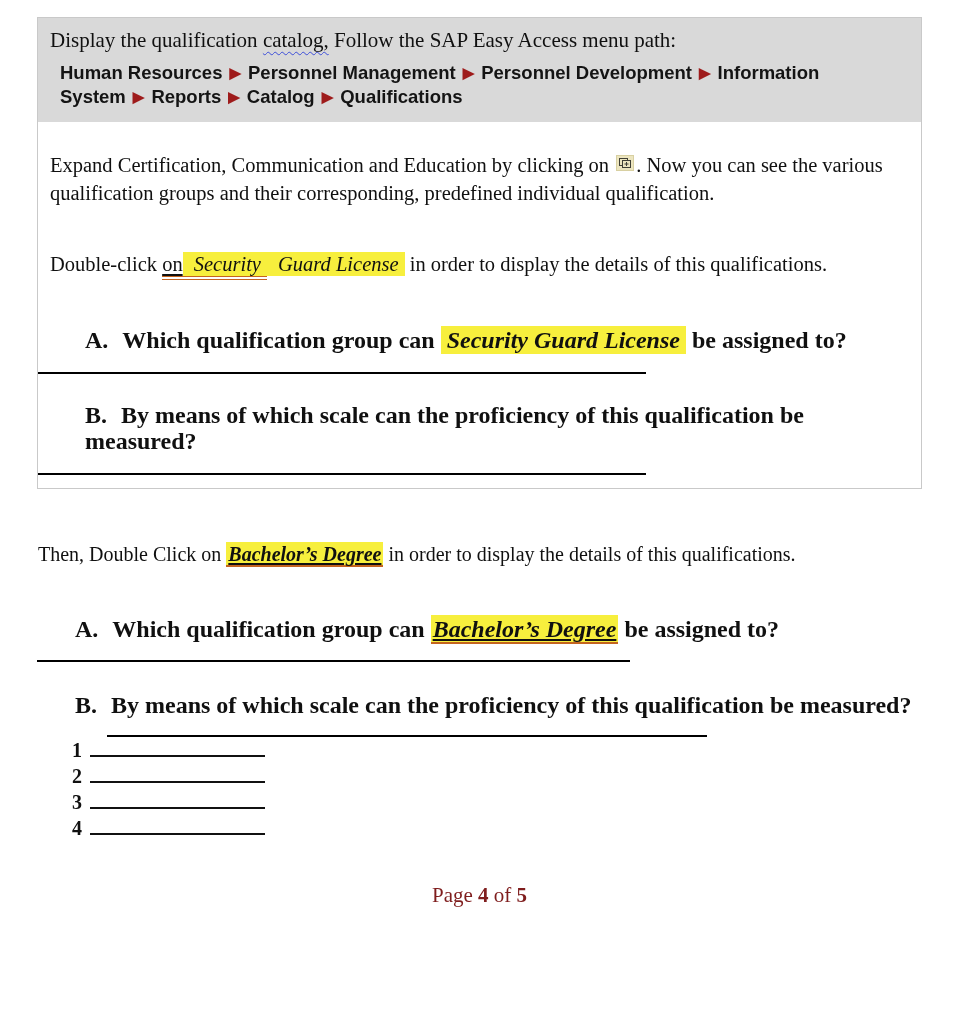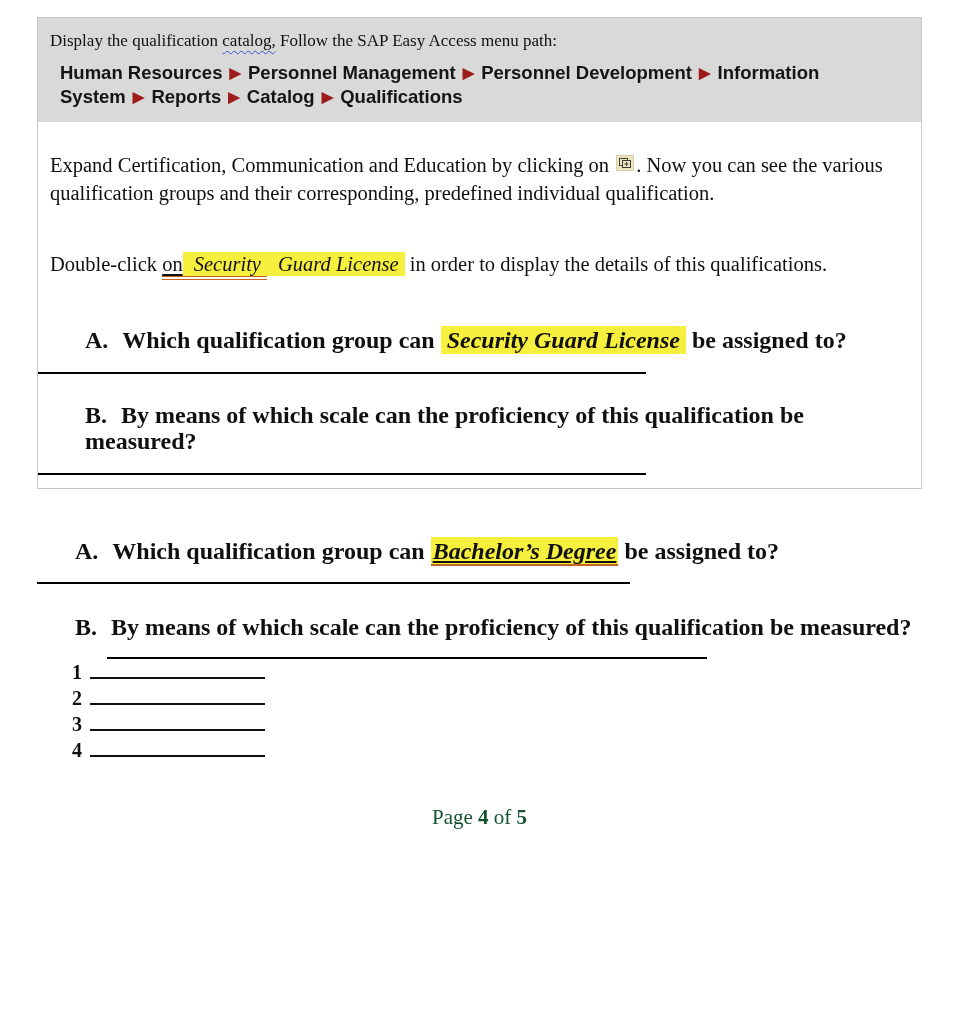--- a/index.html
+++ b/index.html
@@ -11,21 +11,21 @@
     background: #ffffff;
     font-family: "Liberation Serif", serif;
     color: #101010;
     overflow: hidden;
   }
   .content { padding: 17px 45px 0 37px; }
 
   
   .top-box { border: 1px solid #c9c9c9; background: #ffffff; }
   .box-header { background: #d9d9d9; padding: 9px 14px 13px 12px; }
-  .intro { margin: 0; font-size: 17px; line-height: 27px; }
+  .intro { margin: 0; font-size: 21px; line-height: 27px; }
   .wavy {
     text-decoration: underline;
     text-decoration-style: wavy;
     text-decoration-color: #3c4ed8;
     text-decoration-thickness: 1px;
     text-underline-offset: 4px;
     text-decoration-skip-ink: none;
   }
   .menu-path {
     margin: 7px 0 0 10px;
@@ -88,21 +88,21 @@
     display: inline-block;
     width: 175px;
     height: 18px;
     border-bottom: 2px solid #111;
     margin-left: 8px;
   }
 
   .footer {
     margin-top: 40px;
     text-align: center;
-    color: #14532d;
+    color: #7f1d1d;
     font-size: 21px;
   }
   .footer .fb { font-weight: bold; }
 </style>
 </head>
 <body>
 
 <div class="page">
   <div class="content">
 
@@ -125,20 +125,21 @@
 
         <p class="q q-a1"><span class="qlabel">A.</span><span>Which qualification group can </span><span class="hl it">Security Guard License</span><span> be assigned to?</span></p>
         <div class="rule rule-a1"></div>
 
         <p class="q q-b1"><span class="qlabel">B.</span><span>By means of which scale can the proficiency of this qualification be measured?</span></p>
         <div class="rule rule-b1"></div>
 
       </div>
     </div>
 
+    <p class="p-then"><span>Then, Double Click on </span><span class="bd hl-on">Bachelor’s Degree</span><span> in order to display the details of this qualifications.</span></p>
 
     <p class="q q-a2"><span class="qlabel">A.</span><span>Which qualification group can </span><span class="bd hl-on">Bachelor’s Degree</span><span> be assigned to?</span></p>
     <div class="rule rule-a2"></div>
 
     <p class="q q-b2"><span class="qlabel">B.</span><span>By means of which scale can the proficiency of this qualification be measured?</span></p>
     <div class="rule rule-b2"></div>
 
 
     <div class="blanks">
       <div class="blank-row"><span>1</span><span class="blank-line"></span></div>

